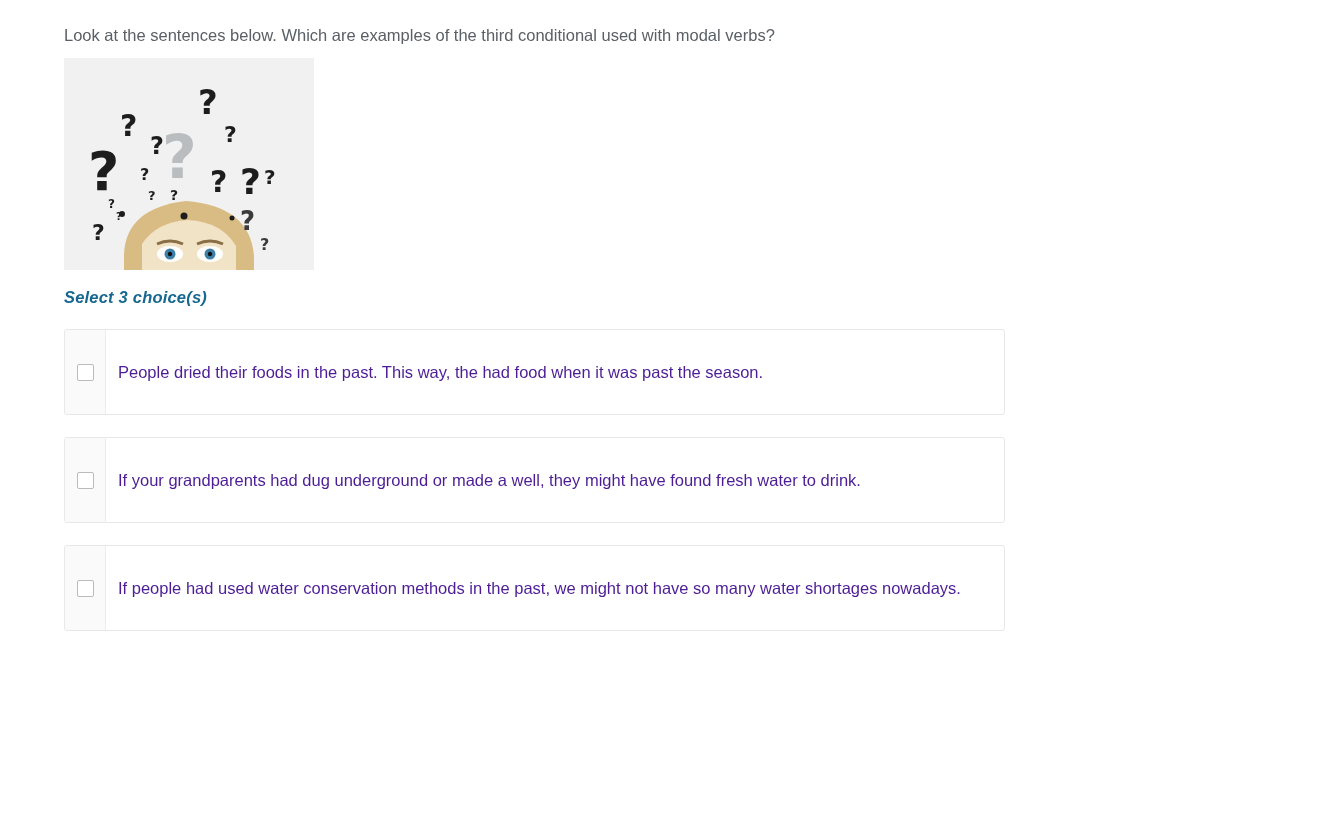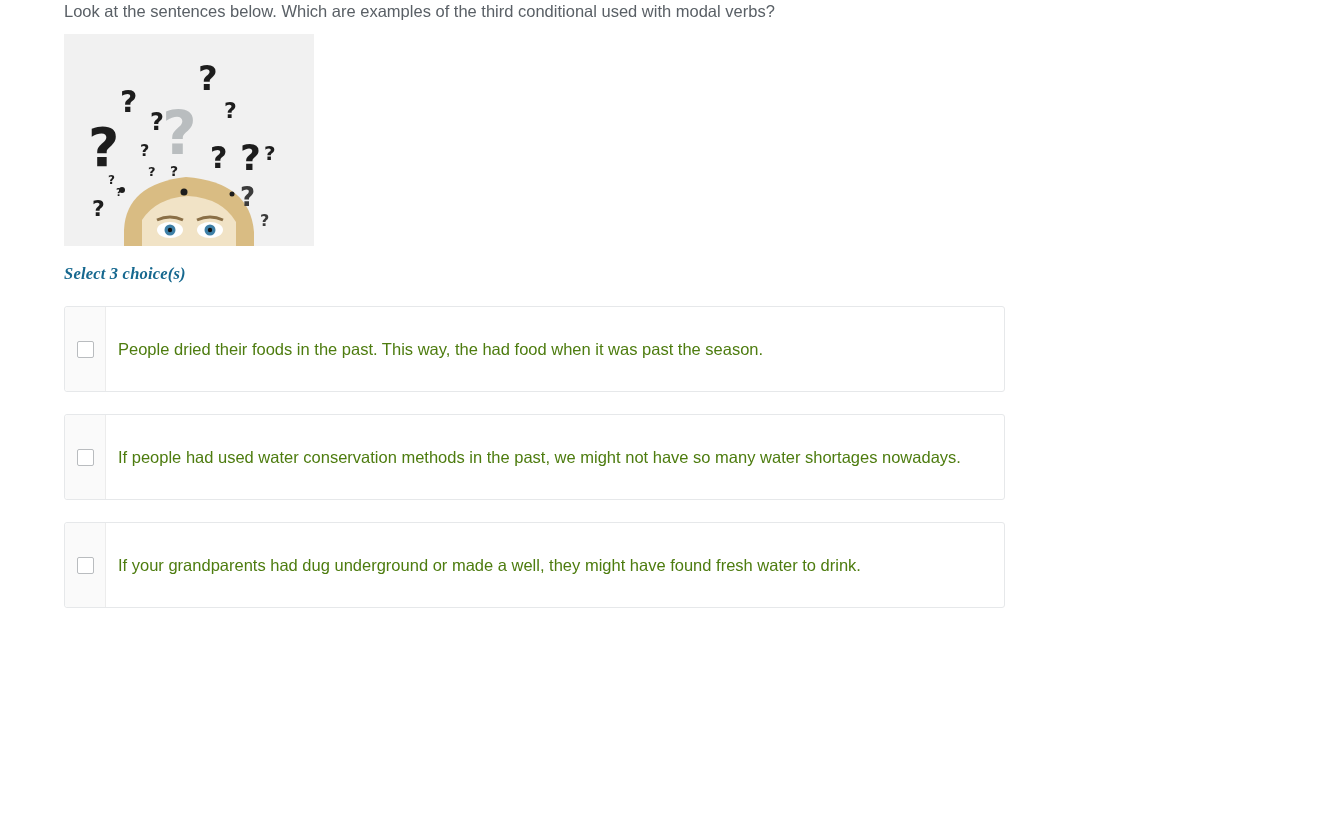--- a/index.html
+++ b/index.html
@@ -12,21 +12,21 @@
     height: 820px;
     font-family: "Liberation Sans", sans-serif;
     color: #555b60;
     overflow: hidden;
   }
   .page {
     position: relative;
     width: 1339px;
     height: 820px;
     box-sizing: border-box;
-    padding: 0 0 0 64px;
+    padding: 24px 0 0 64px;
   }
   .prompt {
     font-size: 16.5px;
     line-height: 22px;
     color: #5a6066;
     margin: 0 0 12px 0;
     font-weight: 400;
   }
   .figure {
     width: 250px;
@@ -37,21 +37,20 @@
     margin-bottom: 18px;
   }
   .figure svg { display: block; }
   .select-note {
     font-size: 16.5px;
     font-weight: bold;
     font-style: italic;
     color: #16688f;
     margin: 0 0 22px 0;
     letter-spacing: 0.2px;
-    font-family: Liberation Serif, serif;
   }
   .choices {
     width: 941px;
   }
   .choice {
     display: flex;
     align-items: stretch;
     border: 1px solid #e6e8ea;
     border-radius: 3px;
     background: #ffffff;
@@ -77,21 +76,21 @@
     border-radius: 2px;
     display: block;
   }
   .choice-text {
     flex: 1 1 auto;
     display: flex;
     align-items: center;
     padding: 12px 16px 12px 12px;
     font-size: 16.5px;
     line-height: 32px;
-    color: #4d7c0f;
+    color: #4c1d95;
   }
 </style>
 </head>
 <body>
 
 <div class="page">
 
   <p class="prompt">Look at the sentences below. Which are examples of the third conditional used with modal verbs?</p>
 
   <div class="figure">
@@ -146,24 +145,24 @@
         <span class="checkbox"></span>
       </div>
       <div class="choice-text">People dried their foods in the past. This way, the had food when it was past the season.</div>
     </div>
 
 
     <div class="choice">
       <div class="choice-box">
         <span class="checkbox"></span>
       </div>
-      <div class="choice-text">If people had used water conservation methods in the past, we might not have so many water shortages nowadays.</div>
+      <div class="choice-text">If your grandparents had dug underground or made a well, they might have found fresh water to drink.</div>
     </div>
 
     <div class="choice">
       <div class="choice-box">
         <span class="checkbox"></span>
       </div>
-      <div class="choice-text">If your grandparents had dug underground or made a well, they might have found fresh water to drink.</div>
+      <div class="choice-text">If people had used water conservation methods in the past, we might not have so many water shortages nowadays.</div>
     </div>
 
   </div>
 </div>
 
 </body></html>

